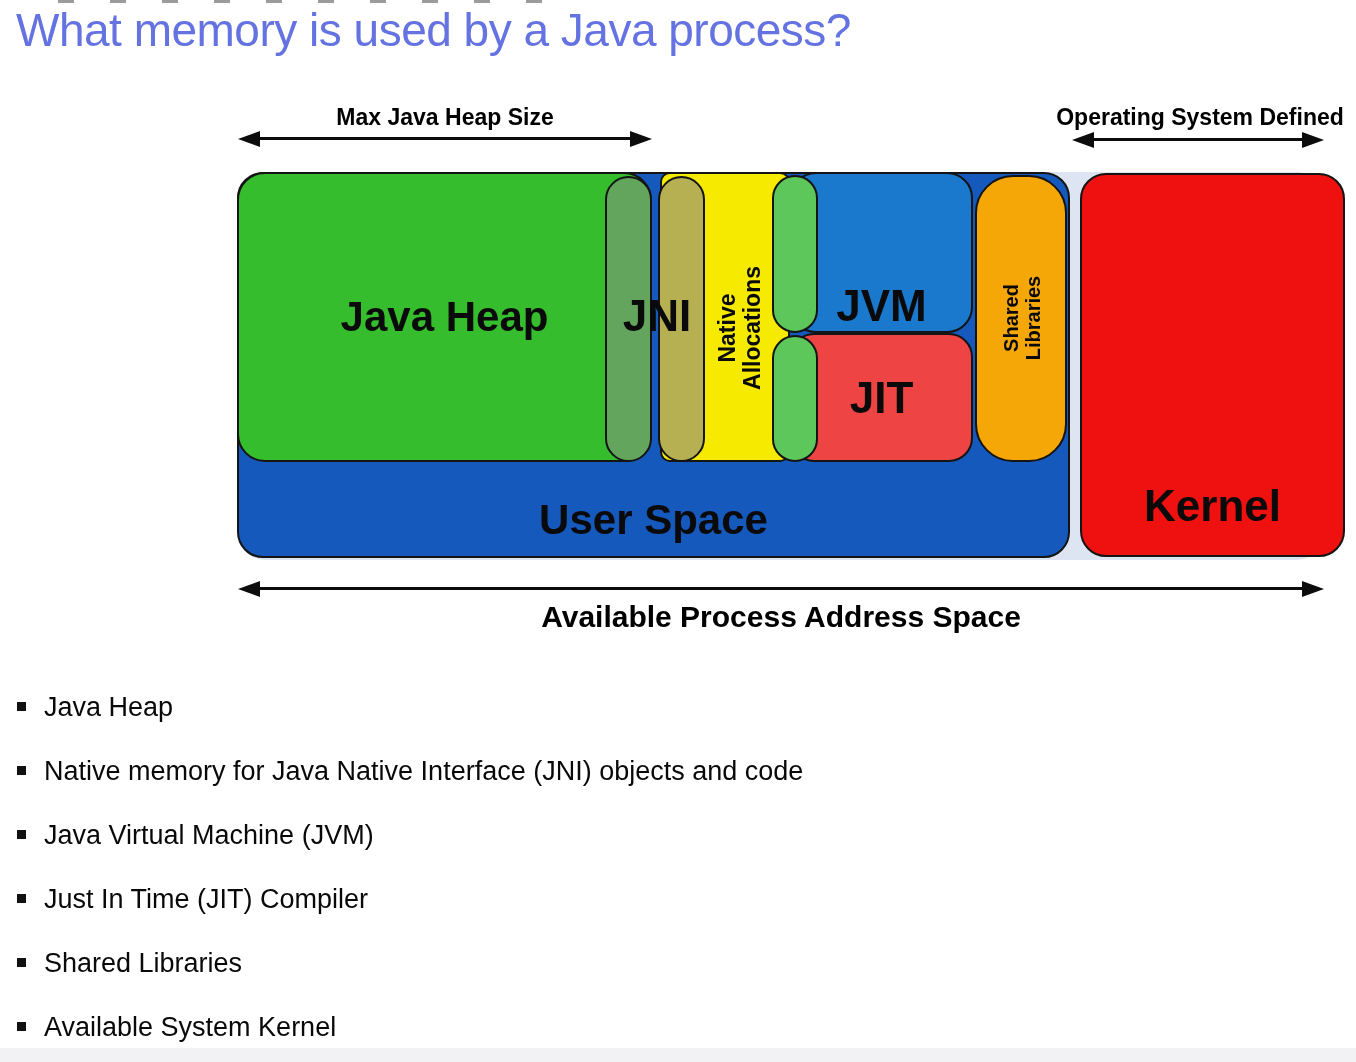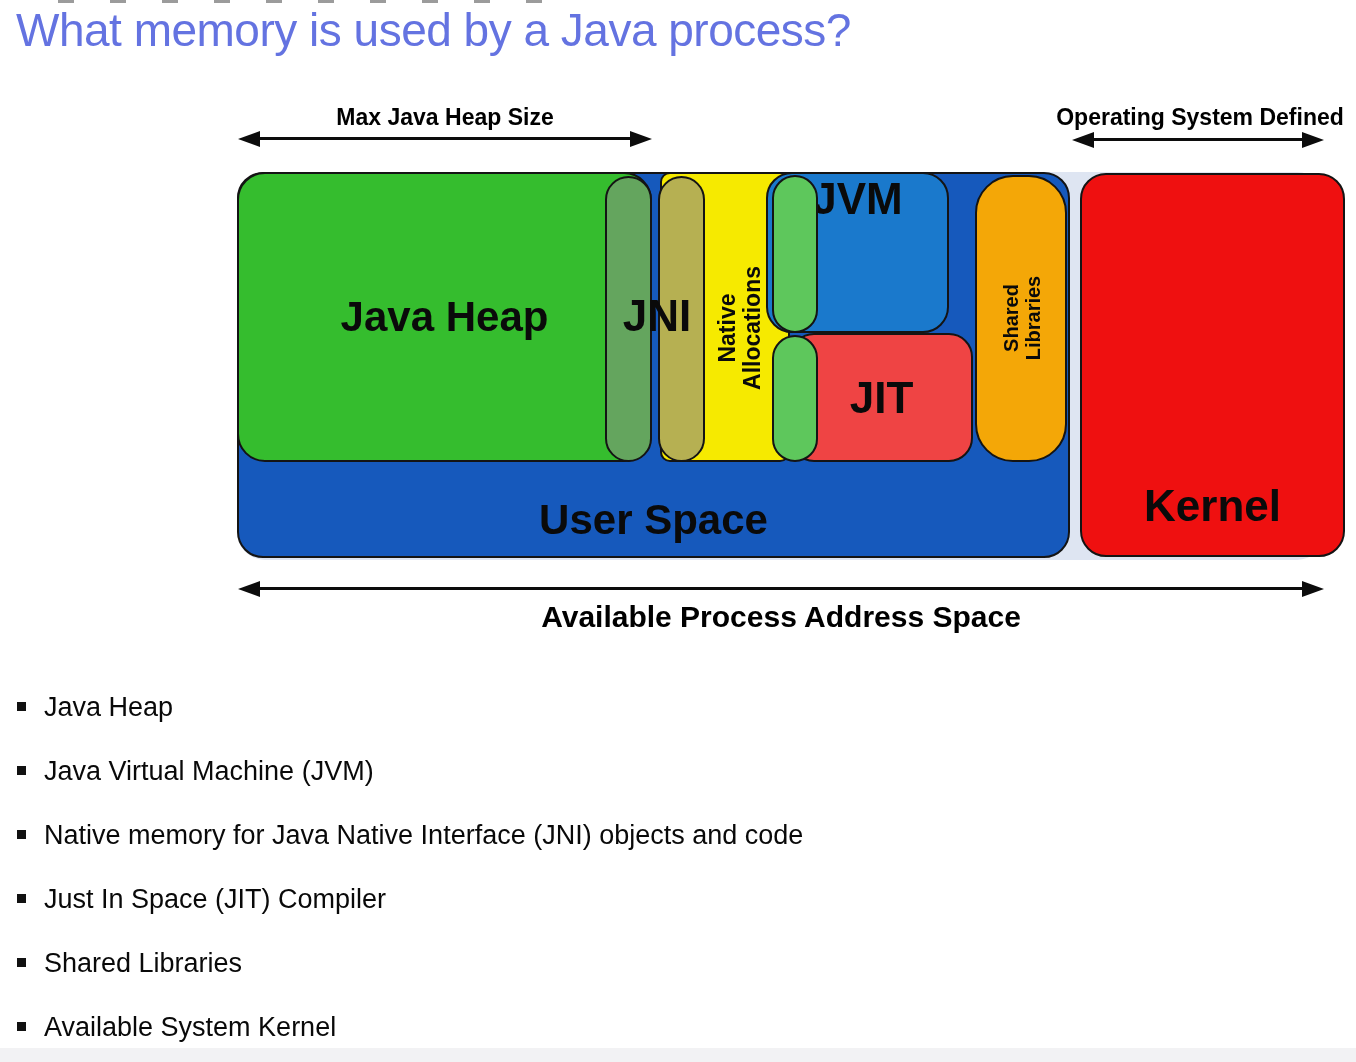--- a/index.html
+++ b/index.html
@@ -58,22 +58,22 @@
     position: absolute; left: 0; width: 100%; text-align: center;
     font-weight: bold; color: #0a0a0a; white-space: nowrap;
   }
 
   .base-bg      { left: 0; top: 0; width: 100%; height: 100%; border-radius: 28px; background: #dee5f2; }
   .user-space   { left: 0;   top: 0;   width: 833px; height: 386px; border-radius: 26px; background: #1659bc; }
   .kernel       { left: 843px; top: 1px; width: 265px; height: 384px; border-radius: 26px; background: #ef1010; }
   .java-heap    { left: 0;   top: 0;   width: 415px; height: 290px; border-radius: 28px; background: #35bd2e;
                   display: flex; align-items: center; justify-content: center; }
   .native-alloc { left: 423px; top: 0; width: 130px; height: 290px; border-radius: 10px; background: #f6ea00; }
-  .jvm          { left: 529px; top: 0;    width: 183px; height: 161px; border-radius: 26px; background: #1a79cc;
-                  display: flex; align-items: flex-start; justify-content: center; }
+  .jvm          { left: 553px; top: 0;    width: 183px; height: 161px; border-radius: 26px; background: #1a79cc;
+                  display: flex; align-items: flex-end; justify-content: center; }
   .jit          { left: 553px; top: 161px; width: 183px; height: 129px; border-radius: 24px; background: #1a79cc;
                   display: flex; align-items: center; justify-content: center; }
   .pill-sage    { left: 368px; top: 4px;  width: 47px; height: 286px; border-radius: 24px; background: #64a55e; }
   .pill-olive   { left: 421px; top: 4px;  width: 47px; height: 286px; border-radius: 24px; background: #b6b052; }
   .pill-grn-top { left: 535px; top: 3px;  width: 46px; height: 158px; border-radius: 23px; background: #5ec75c; }
   .pill-grn-bot { left: 535px; top: 163px; width: 46px; height: 127px; border-radius: 23px; background: #5ec75c; }
   .pill-shared  { left: 738px; top: 3px;  width: 92px; height: 287px; border-radius: 38px; background: #f4a707; }
 
   .lbl-heap   { font-size: 42px; }
   .lbl-jvm, .lbl-jit { font-size: 44px; }
@@ -172,29 +172,29 @@
 </div>
 <div class="abs ann ann-addr-space">Available Process Address Space</div>
 
 <ul class="abs bullets" style="list-style:none">
   <li class="bullet-item">
     <span class="bullet-square"></span>
     <span class="bullet-text">Java Heap</span>
   </li>
   <li class="bullet-item">
     <span class="bullet-square"></span>
+    <span class="bullet-text">Native memory for Java Native Interface (JNI) objects and code</span>
+  </li>
+  <li class="bullet-item">
+    <span class="bullet-square"></span>
     <span class="bullet-text">Java Virtual Machine (JVM)</span>
   </li>
   <li class="bullet-item">
     <span class="bullet-square"></span>
-    <span class="bullet-text">Native memory for Java Native Interface (JNI) objects and code</span>
-  </li>
-  <li class="bullet-item">
-    <span class="bullet-square"></span>
-    <span class="bullet-text">Just In Space (JIT) Compiler</span>
+    <span class="bullet-text">Just In Time (JIT) Compiler</span>
   </li>
   <li class="bullet-item">
     <span class="bullet-square"></span>
     <span class="bullet-text">Shared Libraries</span>
   </li>
   <li class="bullet-item">
     <span class="bullet-square"></span>
     <span class="bullet-text">Available System Kernel</span>
   </li>
 </ul>

